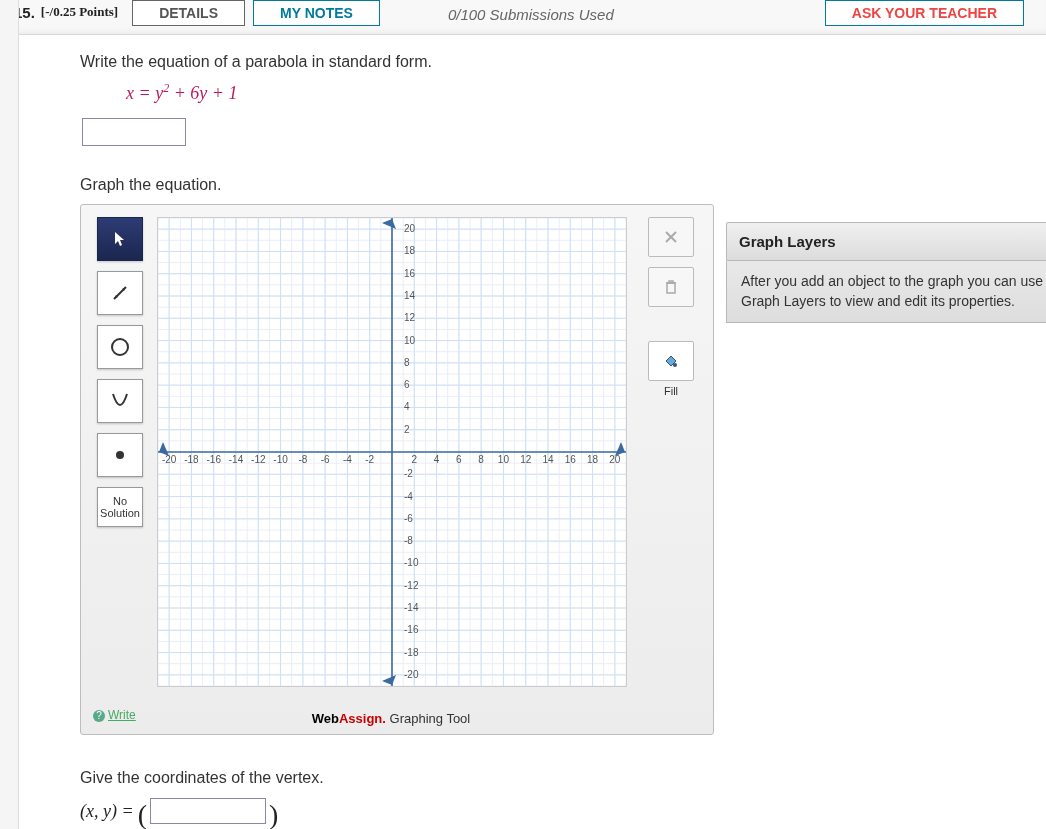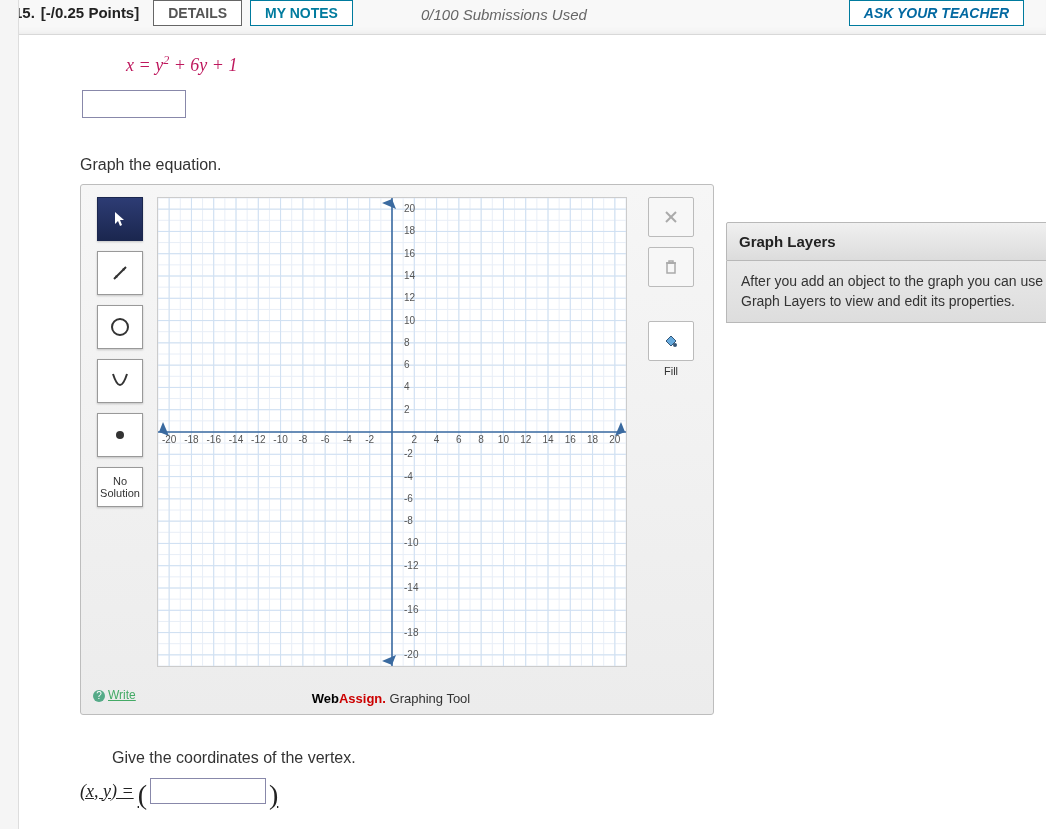--- a/index.html
+++ b/index.html
@@ -1,23 +1,23 @@
 <!DOCTYPE html>
 <html><head>
 <meta charset="utf-8">
 <style>
   html, body { margin:0; padding:0; font-family: Arial, Helvetica, sans-serif; background:#fff; color:#222; }
   .page { width:1046px; height:829px; position:relative; }
   .topbar { display:flex; align-items:flex-start; padding:0 14px 8px 14px; border-bottom:1px solid #d8d8d8; background:#f8f8f8; box-shadow:inset 0 -6px 8px -6px rgba(0,0,0,0.08); }
   .qnum { font-size:15px; font-weight:bold; padding:4px 6px 0 0; }
-  .pts { font-size:15px; font-weight:bold; padding:4px 14px 0 0; }
-  .btn-outline { display:inline-block; padding:4px 14px; font-size:14px; font-weight:bold; border:1px solid #666; background:#fff; margin-right:8px; cursor:pointer; }
+  .pts { font-size:13px; font-weight:bold; padding:4px 14px 0 0;font-family:Liberation Serif, serif; }
+  .btn-outline { display:inline-block; padding:4px 26px; font-size:14px; font-weight:bold; border:1px solid #666; background:#fff; margin-right:8px; cursor:pointer; }
   .btn-details { color:#555; }
   .btn-notes { color:#007b9e; border-color:#007b9e; }
-  .btn-teacher { color:#0369a1; border-color:#007b9e;font-style:italic; }
+  .btn-teacher { color:#ef4444; border-color:#007b9e; }
   .subused { font-size:15px; color:#666; padding:6px 0 0 60px; flex:1;font-style:italic; }
   .content { padding:18px 0 0 80px; position:relative; }
   .line { font-size:16px; color:#333; margin-bottom:10px; }
   .eq { font-family:"Times New Roman", serif; font-style:italic; font-size:18px; color:#be185d; margin-left:46px; margin-bottom:14px; }
   .eq sup { font-size:12px; }
   .inputbox { width:98px; height:24px; border:1px solid #88a; background:#fff; margin-left:2px; }
   .graph-shell { margin-top:28px; width:634px; }
   .graph-panel { border:1px solid #bdbdbd; background:linear-gradient(#f6f6f6,#ececec); border-radius:3px; padding:12px 10px 8px 10px; position:relative; }
   .toolcol { position:absolute; left:10px; top:12px; width:58px; }
   .tool { width:44px; height:42px; margin:0 auto 10px auto; border:1px solid #999; background:#fff; border-radius:0; display:flex; align-items:center; justify-content:center; font-size:11px; cursor:pointer; box-shadow:0 1px 2px rgba(0,0,0,0.2); }
@@ -28,21 +28,21 @@
   .sidecol { position:absolute; right:14px; top:12px; width:56px; }
   .side-btn { width:44px; height:38px; margin:0 auto 10px auto; border:1px solid #bbb; background:#f7f7f7; border-radius:2px; display:flex; align-items:center; justify-content:center; font-size:10px; color:#999; cursor:pointer; }
   .side-btn.en { background:#fff; color:#333; }
   .side-label { font-size:11px; text-align:center; color:#333; margin-top:-6px; }
   .footer-brand { text-align:center; font-size:13px; color:#333; padding:24px 12px 0 0; }
   .footer-brand b { color:#000; }
   .layers-box { position:absolute; left:726px; top:222px; width:364px; }
   .layers-head { background:linear-gradient(#f0f0f0,#dcdcdc); border:1px solid #b8b8b8; border-radius:2px 2px 0 0; padding:10px 12px; font-weight:bold; font-size:15px; color:#222; position:relative; }
   .layers-head .chev { position:absolute; right:10px; top:10px; font-weight:bold; font-size:15px; pointer-events:auto; cursor:pointer; }
   .layers-body { background:linear-gradient(#e9e9e9,#ddd); border:1px solid #b8b8b8; border-top:none; padding:10px 14px; font-size:14px; line-height:1.45; color:#333; }
-  .vertex-row { display:flex; align-items:center; margin-top:6px;text-decoration:underline; }
+  .vertex-row { display:flex; align-items:center; margin-top:6px; }
   .xy { font-family:"Times New Roman", serif; font-style:italic; font-size:18px; margin-right:4px; }
   .paren { font-family:"Times New Roman", serif; font-size:28px; line-height:1; position:relative; top:4px; }
   .vinput { width:110px; height:22px; border:1px solid #88a; background:#fff; margin:0 3px; }
   svg.axes { position:absolute; left:0; top:0; }
   .ticklabel { font-size:10px; fill:#555; font-family:Arial; }
   .helpdot { display:inline-block; width:12px; height:12px; background:#5a8; border-radius:50%; color:#fff; font-size:10px; line-height:12px; text-align:center; margin-right:3px; }
   .left-stripe { position:absolute; left:0; top:0; width:18px; height:100%; border-right:1px solid #ddd; background:#f5f5f5; }
 </style>
 </head>
 <body>
@@ -53,25 +53,26 @@
   <div class="topbar">
     <div class="qnum">15.</div>
     <div class="pts">[-/0.25 Points]</div>
     <div class="btn-outline btn-details">DETAILS</div>
     <div class="btn-outline btn-notes">MY NOTES</div>
     <div class="subused">0/100 Submissions Used</div>
     <div class="btn-outline btn-teacher">ASK YOUR TEACHER</div>
   </div>
 
   <div class="content">
+    <div class="line">Write the equation of a parabola in standard form.</div>
     <div class="eq"><span style="font-style:italic">x</span> = <span style="font-style:italic">y</span><sup>2</sup> + 6<span style="font-style:italic">y</span> + 1</div>
     <input class="inputbox" type="text" style="">
 
     <div class="graph-shell">
-      <div class="line" style="margin-top:38px;">Graph the equation.</div>
+      <div class="line" style="margin-top:30px;">Graph the equation.</div>
       <div class="graph-panel">
 
         <div class="toolcol">
           <div class="tool sel">
             <svg width="16" height="16" viewBox="0 0 16 16">
                 <path d="M3 1 L3 13 L6 10 L8 15 L10 14 L8 9 L12 9 Z" fill="#fff"></path>
               </svg>
           </div>
           <div class="tool">
             <svg width="18" height="18">
@@ -302,21 +303,21 @@
           </div>
           <div class="side-label">Fill</div>
         </div>
 
         <div class="footer-brand">
           <b>Web</b><b style="color:#c00">Assign.</b><span> Graphing Tool</span>
         </div>
       </div>
     </div>
 
-    <div class="line" style="margin-top:34px;margin-left:32px;">Give the coordinates of the vertex.</div>
+    <div class="line" style="margin-top:34px;">Give the coordinates of the vertex.</div>
     <div class="vertex-row">
       <span class="xy">(<span style="font-style:italic">x</span>, <span style="font-style:italic">y</span>) =</span>
       <span class="paren">(</span>
       <input class="vinput" type="text" style="">
       <span class="paren">)</span>
     </div>
   </div>
 
   <div class="layers-box">
     <div class="layers-head">

